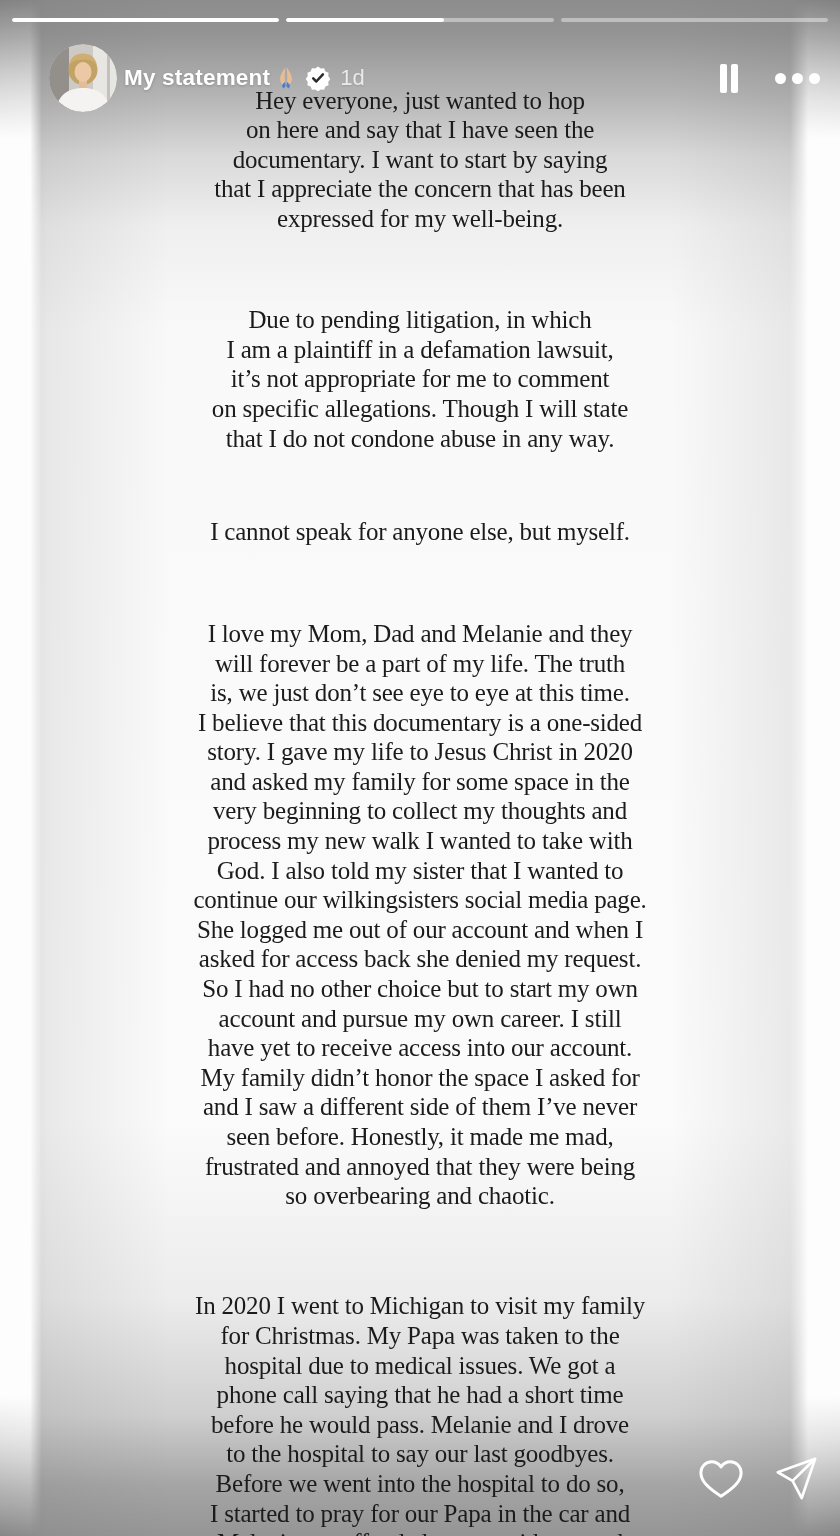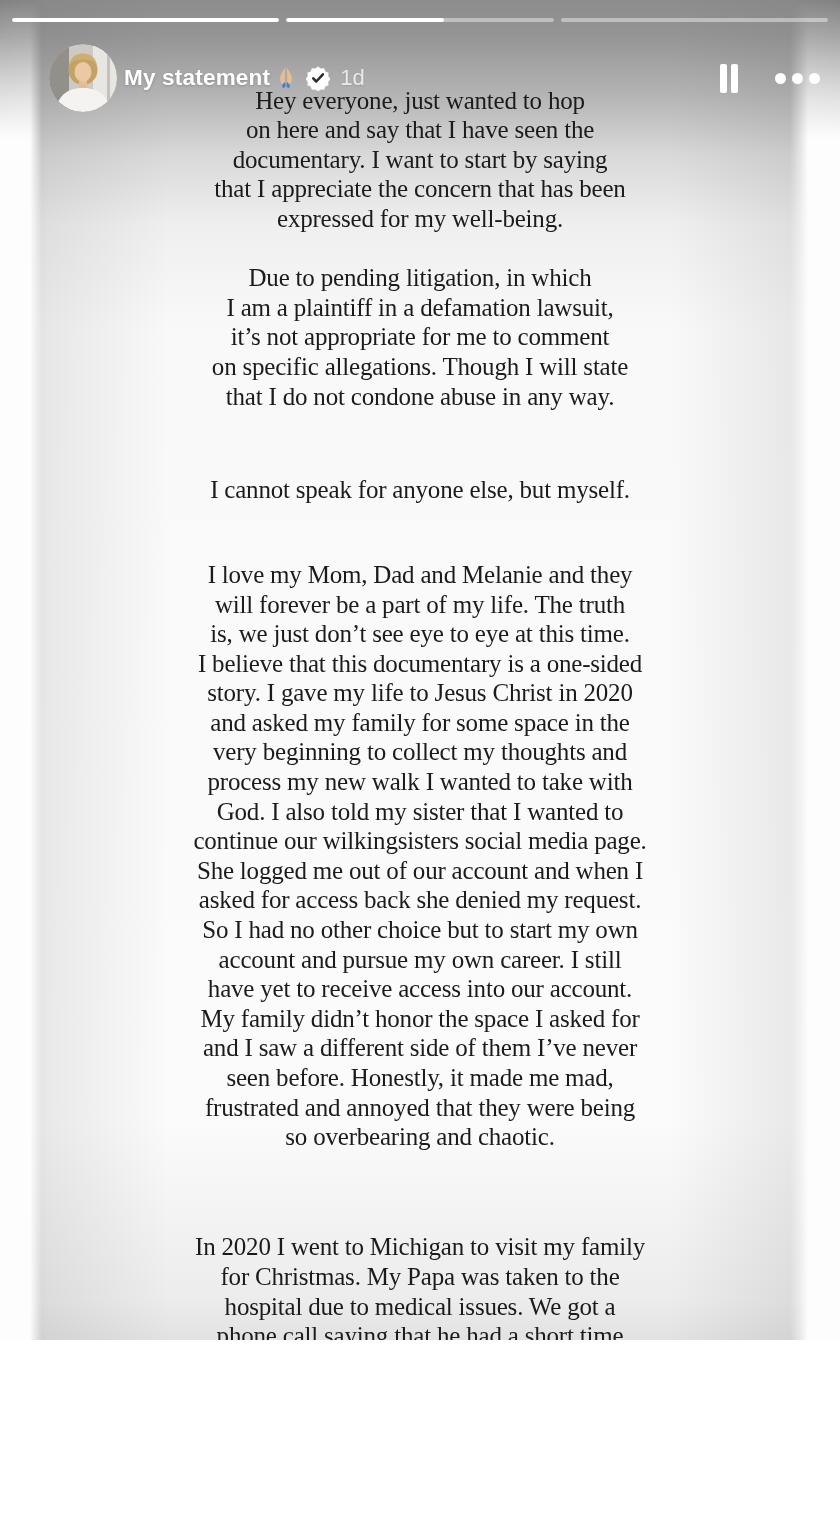--- a/index.html
+++ b/index.html
@@ -1,40 +1,40 @@
 <!DOCTYPE html>
 <html><head>
 <meta charset="utf-8">
 <style>
   html,body{margin:0;padding:0;background:#fff;}
   body{width:840px;height:1536px;overflow:hidden;}
-  .screen{position:relative;width:840px;height:1340px;overflow:hidden;
+  .screen{position:relative;width:840px;height:1536px;overflow:hidden;
     font-family:"Liberation Sans",sans-serif;
     background:linear-gradient(180deg,
       #8d8d8d 0px,#949494 34px,#b4b4b4 95px,#d9d9d9 155px,
       #efefef 225px,#f9f9f9 330px,#fbfbfb 1120px,#ececec 1300px,
       #cfcfcf 1415px,#a5a5a5 1485px,#959595 1536px);}
   .vignette{position:absolute;inset:0;pointer-events:none;
     background:linear-gradient(90deg,
       rgba(105,105,105,.30) 0px,rgba(105,105,105,.12) 48px,rgba(105,105,105,0) 170px,
       rgba(105,105,105,0) 670px,rgba(105,105,105,.12) 792px,rgba(105,105,105,.32) 840px);}
   .strip{position:absolute;top:0;bottom:0;pointer-events:none;
     -webkit-mask-image:linear-gradient(180deg,transparent 0px,#000 140px,#000 1395px,transparent 1536px);
     mask-image:linear-gradient(180deg,transparent 0px,#000 140px,#000 1395px,transparent 1536px);}
   .strip.left{left:0;width:42px;background:linear-gradient(90deg,#fdfdfd 0px,#fdfdfd 30px,rgba(253,253,253,0) 42px);}
   .strip.right{right:0;width:50px;background:linear-gradient(270deg,#fdfdfd 0px,#fdfdfd 32px,rgba(253,253,253,0) 50px);}
 
   
   .statement{position:absolute;left:58px;right:58px;top:56px;text-align:center;
     font-family:"Liberation Serif",serif;font-size:25px;line-height:29.6px;
     color:#1b1b1b;letter-spacing:-0.2px;white-space:pre-line;}
   .statement p{margin:0;}
-  .statement p.gap-a{}
+  .statement p.gap-a{margin-top:42px;}
   .statement p.gap-b{margin-top:34px;}
-  .statement p.gap-c{margin-top:26px;}
+  .statement p.gap-c{margin-top:43px;}
   .statement p.gap-d{margin-top:51px;}
 
   
   .progress{position:absolute;top:18px;left:12px;right:12px;display:flex;gap:7px;}
   .progress .seg{flex:1;height:4px;border-radius:2px;background:rgba(255,255,255,.42);overflow:hidden;}
   .progress .fill{height:100%;background:#fff;border-radius:2px;width:0;}
 
   
   .header{position:absolute;top:42px;left:0;right:0;height:72px;margin-left:36px;}
   .avatar{position:absolute;left:13px;top:2px;width:68px;height:68px;border-radius:50%;overflow:hidden;cursor:pointer;}

